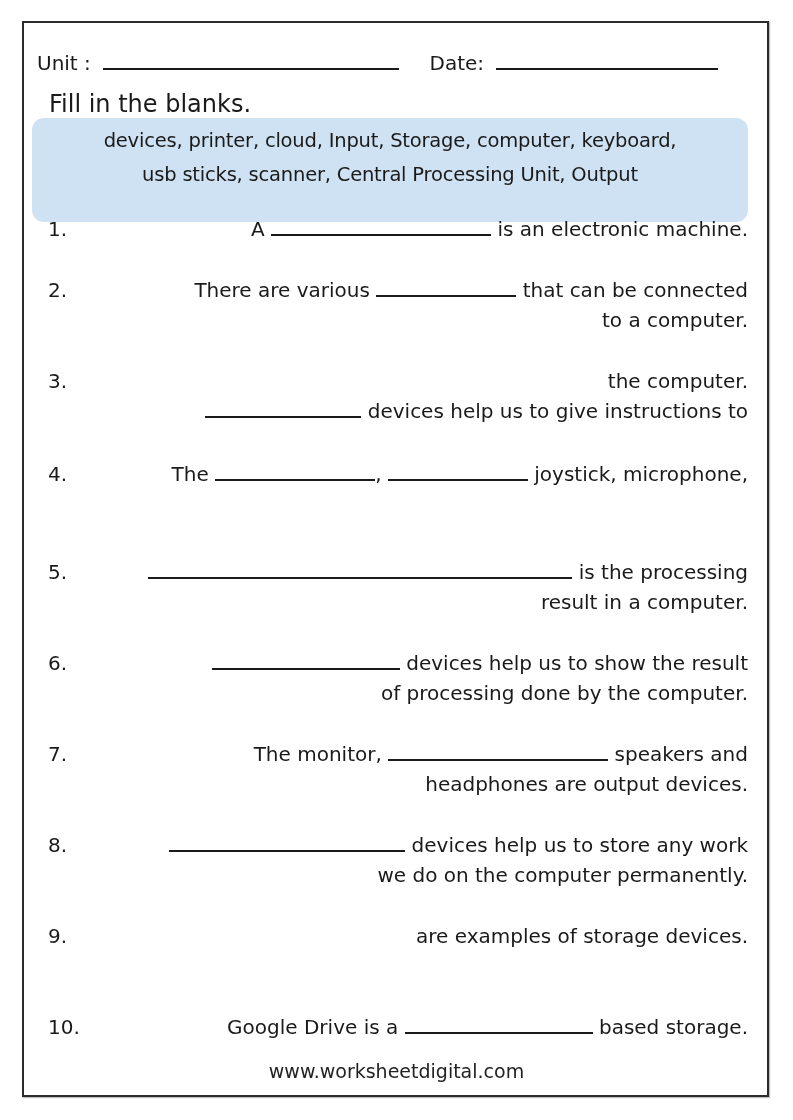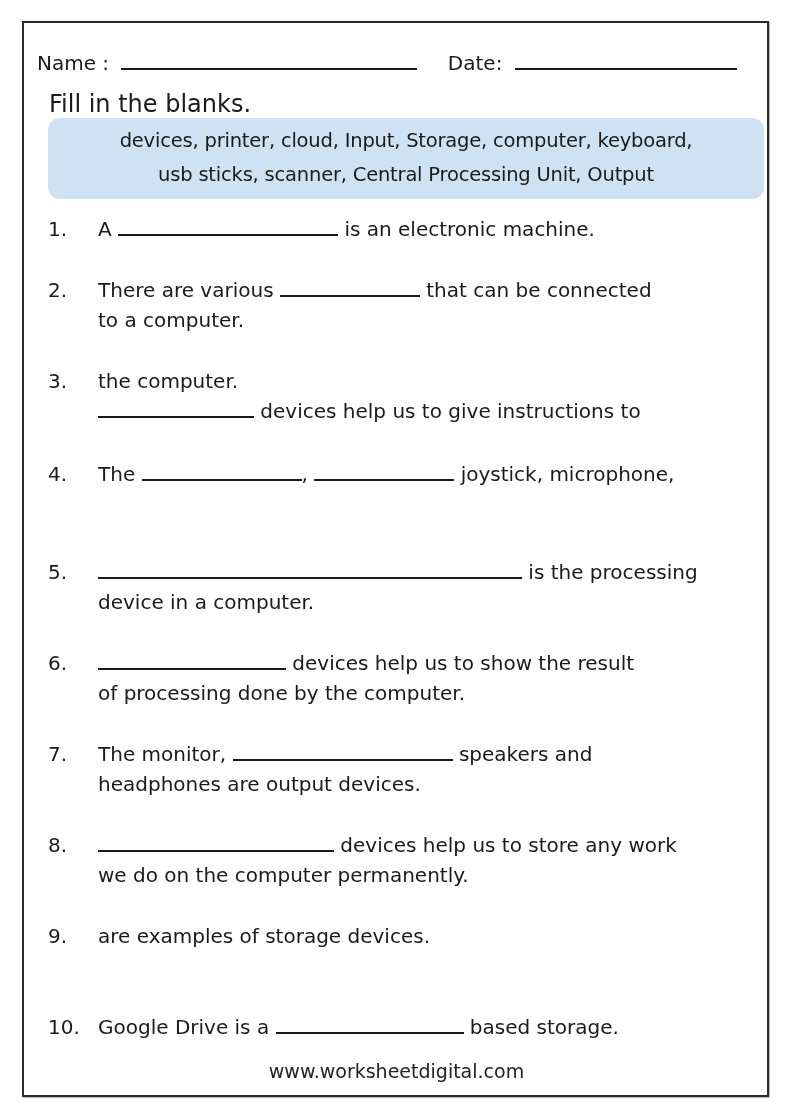--- a/index.html
+++ b/index.html
@@ -42,24 +42,24 @@
     }
     .instruction {
       position: absolute;
       left: 49px;
       top: 90px;
       font-size: 24px;
       line-height: 28px;
     }
     .word-bank {
       position: absolute;
-      left: 48px;
+      left: 32px;
       top: 118px;
       width: 716px;
-      height: 81px;
+      height: 104px;
       background: #cfe2f3;
       border-radius: 12px;
       text-align: center;
       font-size: 19.5px;
       line-height: 34px;
       padding-top: 6px;
       box-sizing: border-box;
       letter-spacing: -0.2px;
     }
     .question {
@@ -76,38 +76,39 @@
     }
     .q-body {
       position: absolute;
       left: 50px;
       top: 0;
       width: 650px;
     }
     .q-line {
       white-space: nowrap;
       display: block;
+      text-align: right;
     }
     .footer {
       position: absolute;
       left: 0;
       width: 793px;
       top: 1060px;
       text-align: center;
       font-size: 19px;
       color: #222;
     }
   </style>
 </head>
 <body>
 
 <div class="sheet"></div>
 
 <div class="header-row">
-  <span>Name :</span>
+  <span>Unit :</span>
   <span class="blank" style="width:296px; margin-left:6px;"></span>
   <span style="margin-left:24px;">Date:</span>
   <span class="blank" style="width:222px; margin-left:6px;"></span>
 </div>
 
 <div class="instruction">Fill in the blanks.</div>
 
 <div class="word-bank">
   <div>devices, printer, cloud, Input, Storage, computer, keyboard,</div>
   <div>usb sticks, scanner, Central Processing Unit, Output</div>
@@ -150,21 +151,21 @@
     </span>
   </div>
 </div>
 
 <div class="question" style="top:557px;">
   <span class="q-num">5.</span>
   <div class="q-body">
     <span class="q-line">
       <span class="blank" style="width:424px;"></span><span> is the processing</span>
     </span>
-    <span class="q-line">device in a computer.</span>
+    <span class="q-line">result in a computer.</span>
   </div>
 </div>
 
 <div class="question" style="top:648px;">
   <span class="q-num">6.</span>
   <div class="q-body">
     <span class="q-line">
       <span class="blank" style="width:188px;"></span><span> devices help us to show the result</span>
     </span>
     <span class="q-line">of processing done by the computer.</span>

